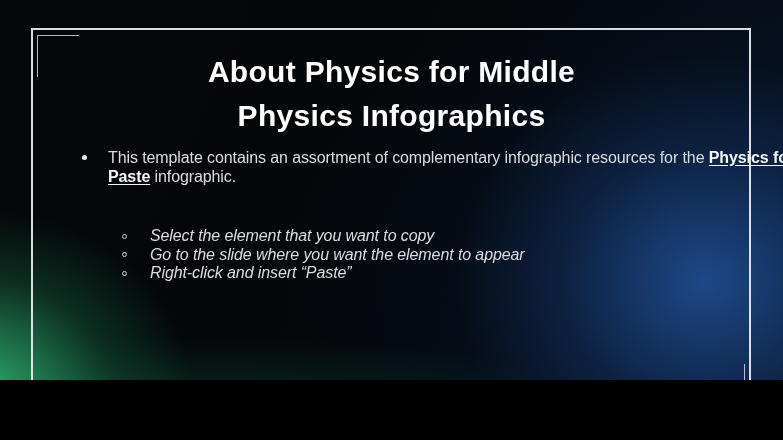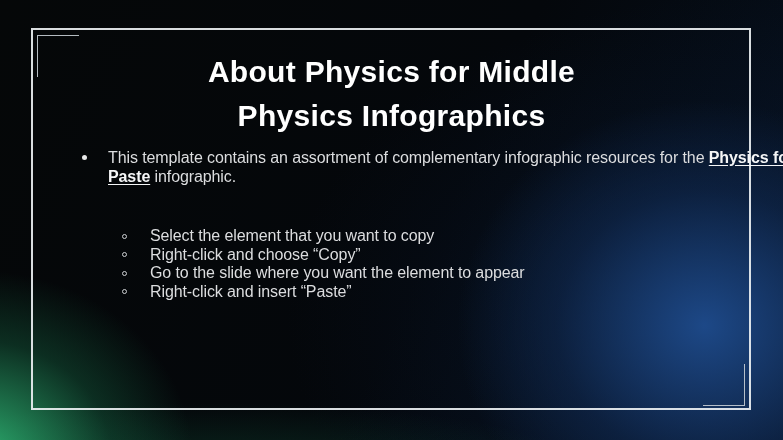--- a/index.html
+++ b/index.html
@@ -4,21 +4,21 @@
 <style>
   html, body {
     margin: 0;
     padding: 0;
     background: #000;
     font-family: "Liberation Sans", sans-serif;
   }
   .slide {
     position: relative;
     width: 783px;
-    height: 440px;
+    height: 380px;
     overflow: hidden;
     background:
       radial-gradient(ellipse 330px 300px at 90% 74%, rgba(30,75,140,0.95) 0%, rgba(17,44,86,0.55) 45%, rgba(8,20,42,0) 75%),
       radial-gradient(ellipse 620px 430px at 96% 72%, rgba(10,28,58,0.5) 0%, rgba(0,0,0,0) 75%),
       radial-gradient(ellipse 300px 260px at -3% 104%, rgba(52,205,130,0.85) 0%, rgba(24,110,72,0.38) 45%, rgba(0,0,0,0) 72%),
       radial-gradient(ellipse 560px 110px at 28% 109%, rgba(28,140,95,0.28) 0%, rgba(0,0,0,0) 70%),
       linear-gradient(115deg, #050708 0%, #04070b 55%, #061120 100%);
   }
   .frame {
     position: absolute;
@@ -89,20 +89,21 @@
     color: #f5f6f7;
     font-weight: 700;
     text-decoration: underline;
     text-underline-offset: 2px;
     cursor: pointer;
   }
   .sub-list {
     list-style: none;
     margin: 0;
     padding: 0 0 0 40px;
+    font-style: italic;
   }
   .sub-row {
     display: flex;
     height: 18.5px;
     line-height: 18.5px;
     white-space: nowrap;
   }
   .circle {
     flex: none;
     width: 5px;
@@ -136,24 +137,20 @@
   </div>
 
   <div class="body-block block2">
     <ul class="sub-list">
       <li class="sub-row">
         <span class="circle"></span>
         <span>Select the element that you want to copy</span>
       </li>
       <li class="sub-row">
         <span class="circle"></span>
-        <span>Right-click and choose “Copy”</span>
-      </li>
-      <li class="sub-row">
-        <span class="circle"></span>
         <span>Go to the slide where you want the element to appear</span>
       </li>
       <li class="sub-row">
         <span class="circle"></span>
         <span>Right-click and insert “Paste”</span>
       </li>
     </ul>
   </div>
 
 </div>

